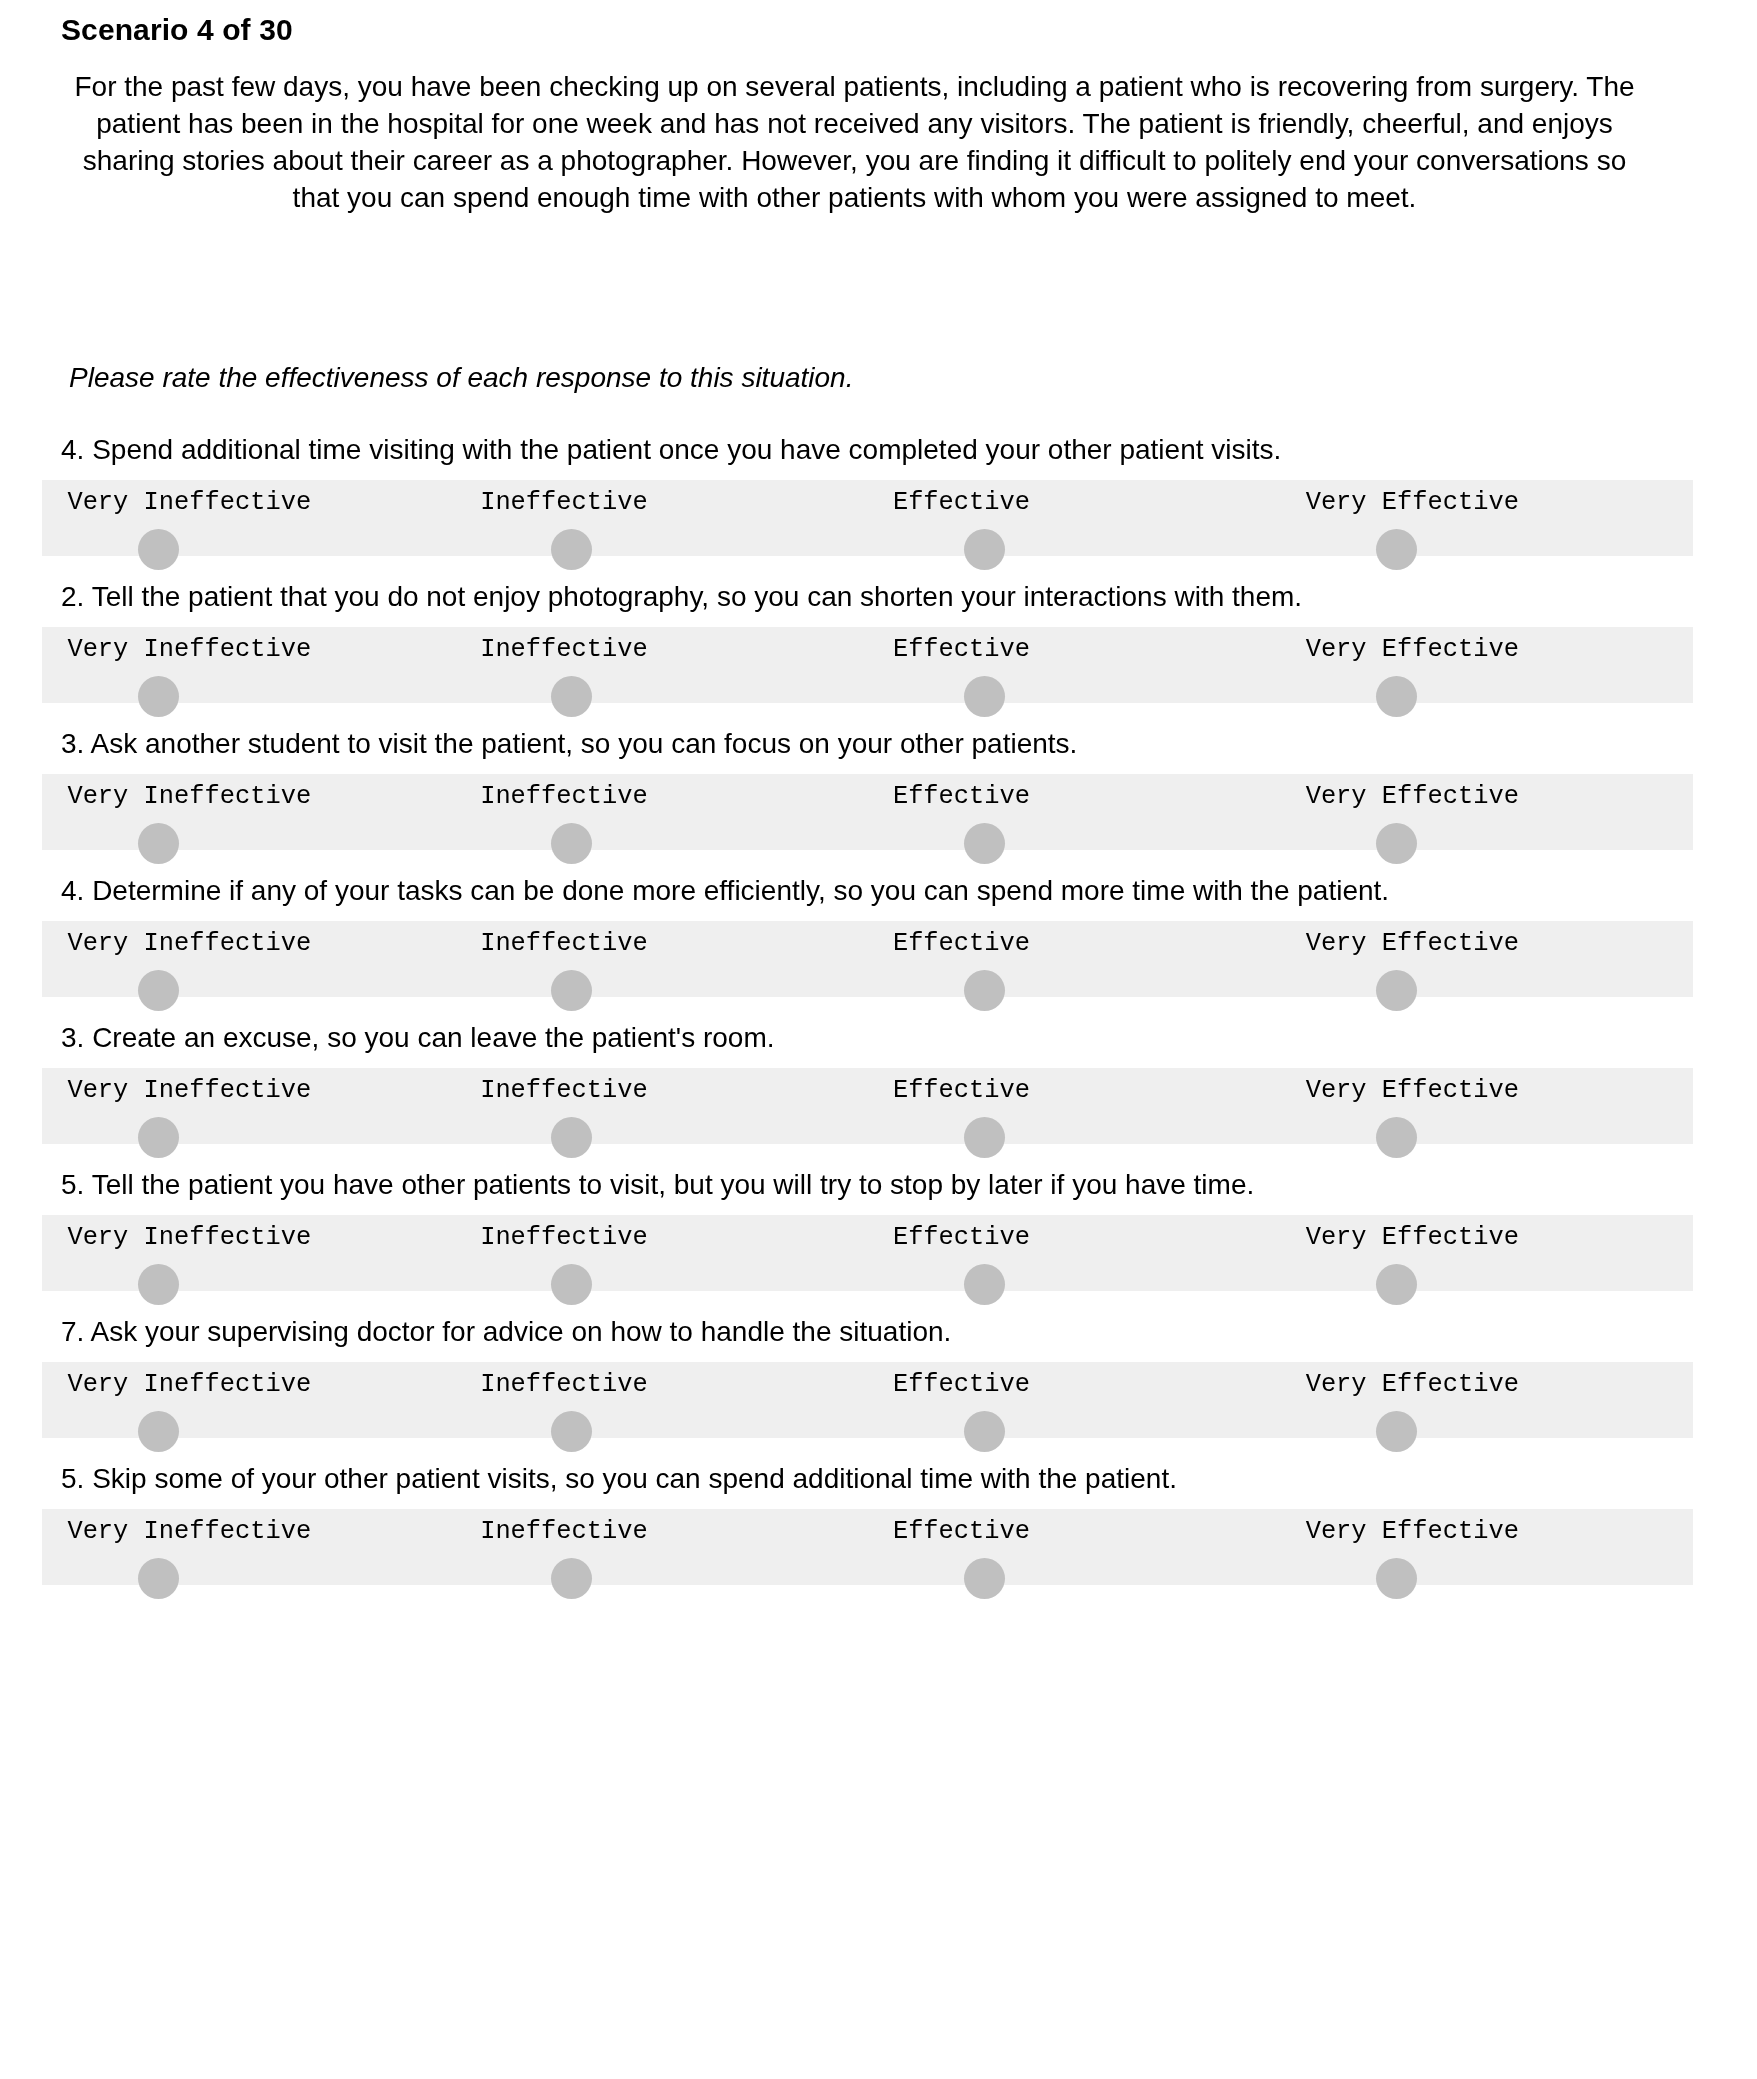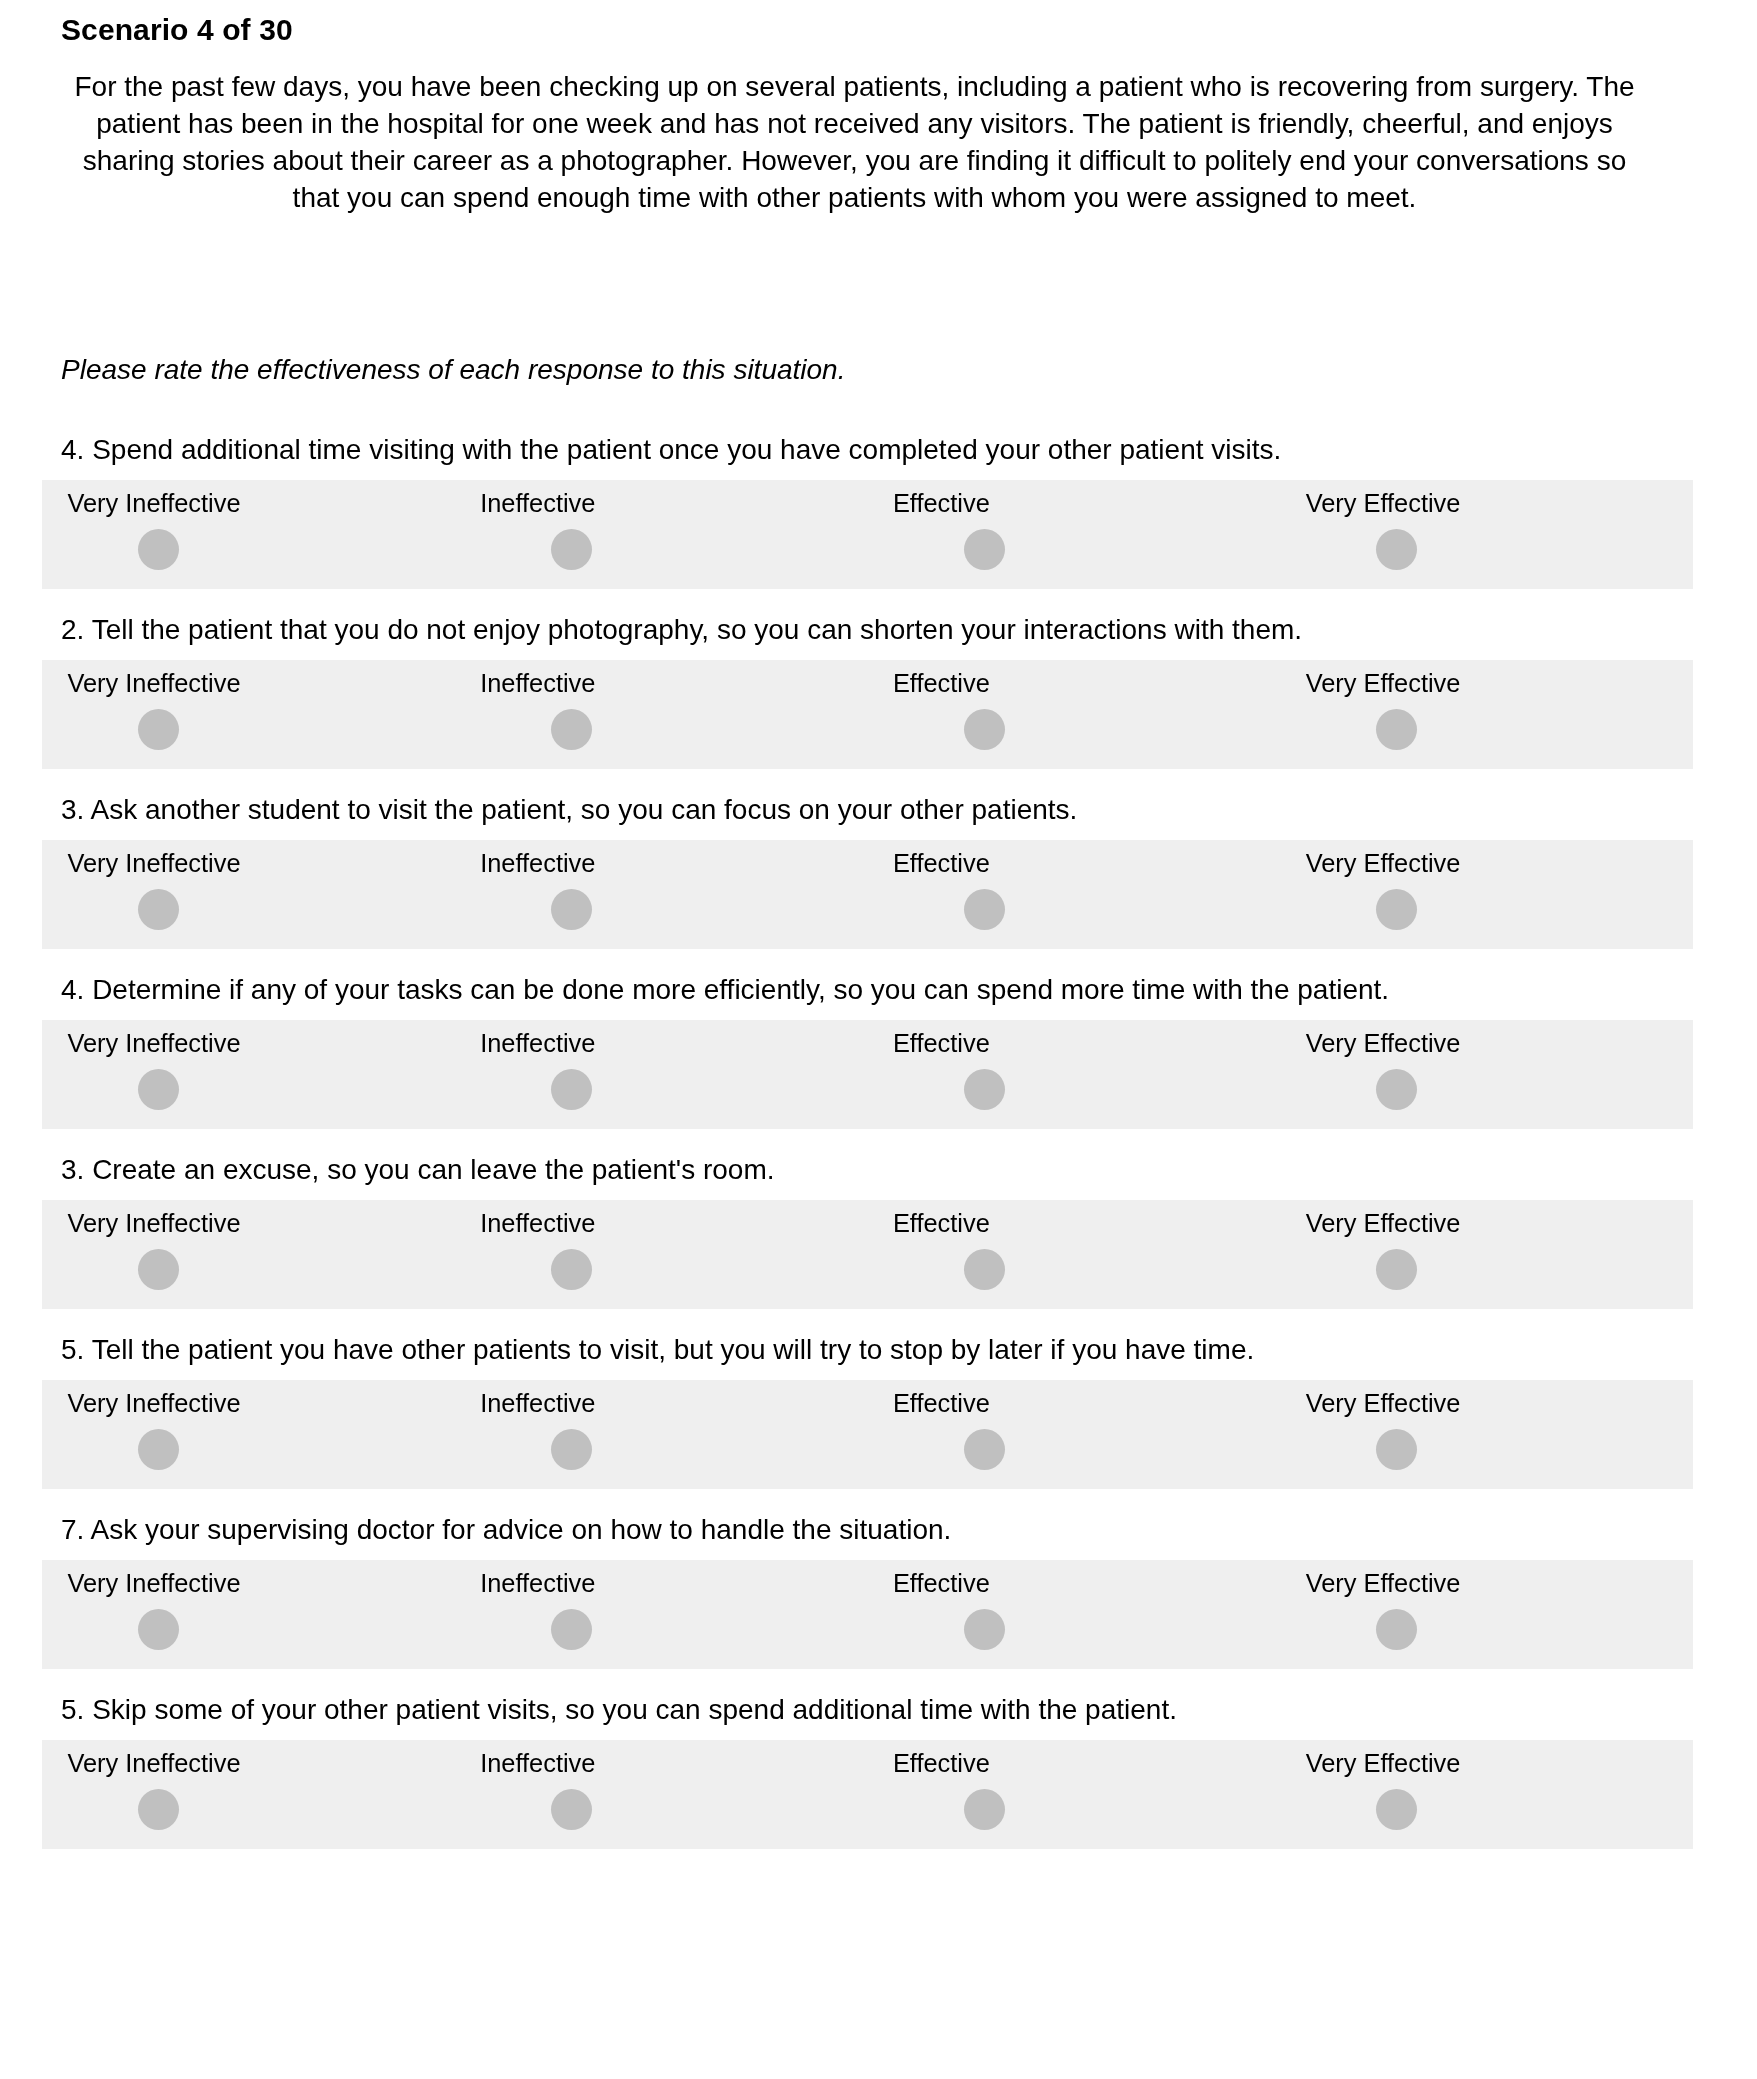--- a/index.html
+++ b/index.html
@@ -45,21 +45,21 @@
     line-height: 1.32;
     margin: 0;
     width: 1587px;
     text-align: center;
   }
 
   .instruction {
     font-size: 28px;
     font-style: italic;
     line-height: 1.32;
-    margin: 0;
+    margin: 8px;
     position: absolute;
     left: 61px;
     top: 352px;
     width: 1587px;
   }
 
   
   .items {
     position: absolute;
     left: 0px;
@@ -79,26 +79,27 @@
     padding: 0 0 11px 0;
     box-sizing: border-box;
     margin-left: 61px;
     width: 1593px;
   }
 
   .scale {
     position: relative;
     margin-left: 42px;
     width: 1651px;
-    height: 109px;
+    height: 76px;
     background: #efefef;
     display: flex;
     flex-direction: row;
     box-sizing: border-box;
     margin-bottom: 23px;
+    font-family: Liberation Mono, monospace;
   }
 
   .scale-col {
     position: relative;
     width: 413px;
     height: 108px;
     box-sizing: border-box;
   }
 
   .scale-label {

